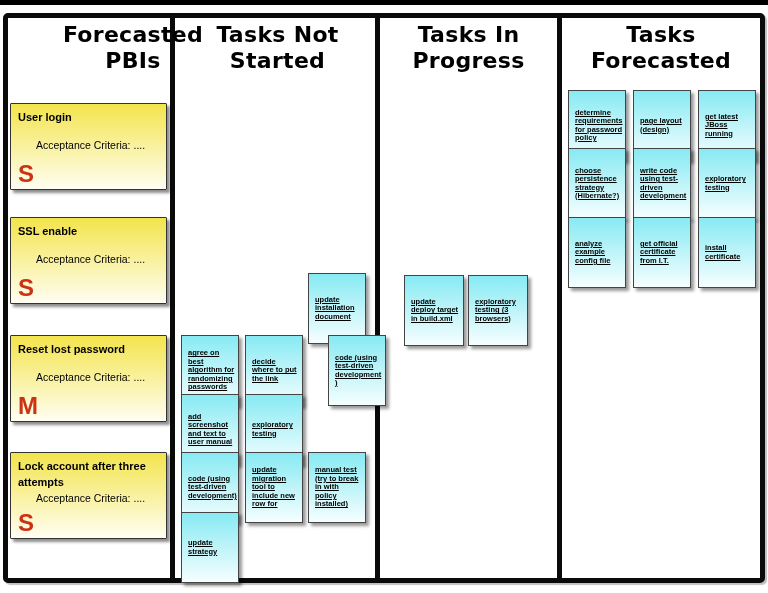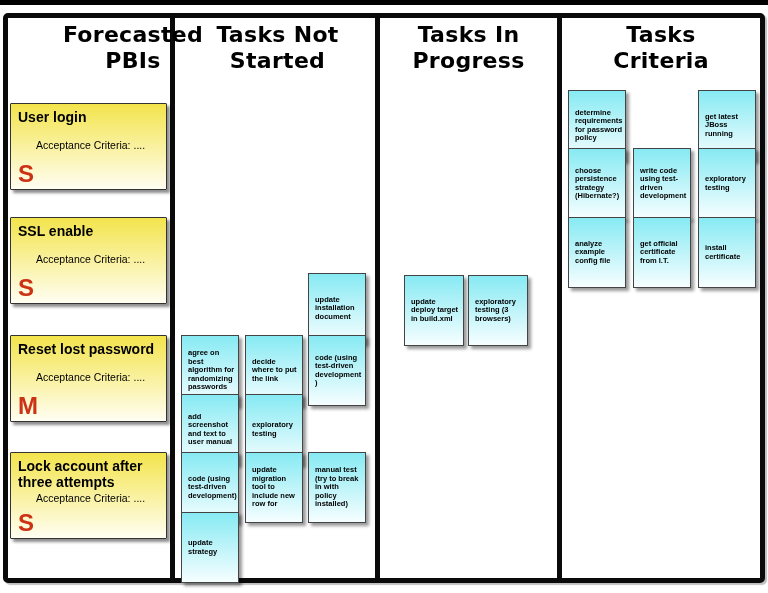--- a/index.html
+++ b/index.html
@@ -24,36 +24,37 @@
   .h3{left:380px;width:177px;} .h4{left:562px;width:198px;}
 
   
   .pbi{
     position:absolute;left:10px;width:157px;height:87px;box-sizing:border-box;
     border:1px solid #333;border-radius:1px;
     background:linear-gradient(to bottom,var(--pbi-top,#f3e44c),var(--pbi-bottom,#fffef2));
     box-shadow:3px 3px 3px rgba(0,0,0,0.45);
     padding:5px 4px 3px 7px;
   }
-  .pbi-title{font-weight:bold;font-size:14px;line-height:16px;}
+  .pbi-title{font-weight:bold;font-size:11px;line-height:16px;}
   .pbi-criteria{font-weight:normal;font-size:10.5px;margin:14px 0 0 18px;}
   .pbi--tight .pbi-criteria{margin-top:2px;}
   .pbi-size{
     position:absolute;left:7px;bottom:3px;font-weight:bold;font-size:24px;line-height:1;
     color:var(--size-red,#cc3214);
   }
 
   
   .task{
     position:absolute;width:58px;height:71px;box-sizing:border-box;
     border:1px solid #444;
     background:linear-gradient(to bottom,var(--task-top,#87eaf3),var(--task-bottom,#f6feff));
     box-shadow:3px 3px 3px rgba(0,0,0,0.4);
     display:flex;align-items:center;
     padding:2px 3px 2px 6px;
+    text-decoration:underline;
   }
   .task span{
     font-weight:bold;font-size:7.5px;line-height:8.5px;text-align:left;display:block;
   }
   .task.wide{width:60px;}
 </style>
 </head>
 <body>
 
 <div id="board">
@@ -63,21 +64,21 @@
   <div class="sep sep2"></div>
   <div class="sep sep3"></div>
 
   <div class="col-header h1">Forecasted
 PBIs</div>
   <div class="col-header h2">Tasks Not
 Started</div>
   <div class="col-header h3">Tasks In
 Progress</div>
   <div class="col-header h4">Tasks
-Criteria</div>
+Forecasted</div>
 
   <div class="pbi" style="top:103px">
     <div class="pbi-title">User login</div>
     <div class="pbi-criteria">Acceptance Criteria: ....</div>
     <div class="pbi-size">S</div>
   </div>
   <div class="pbi" style="top:217px">
     <div class="pbi-title">SSL enable</div>
     <div class="pbi-criteria">Acceptance Criteria: ....</div>
     <div class="pbi-size">S</div>
@@ -95,21 +96,21 @@
 
   <div class="task" style="left:308px;top:273px">
       <span>update installation document</span>
     </div>
   <div class="task" style="left:181px;top:335px">
       <span>agree on best algorithm for randomizing passwords</span>
     </div>
   <div class="task" style="left:245px;top:335px">
       <span>decide where to put the link</span>
     </div>
-  <div class="task" style="left:308px;top:335px">
+  <div class="task" style="left:328px;top:335px">
       <span>code (using test-driven development )</span>
     </div>
   <div class="task" style="left:181px;top:394px">
       <span>add screenshot and text to user manual</span>
     </div>
   <div class="task" style="left:245px;top:394px">
       <span>exploratory testing</span>
     </div>
   <div class="task" style="left:181px;top:452px">
       <span>code (using test-driven development)</span>
@@ -127,20 +128,23 @@
   <div class="task wide" style="left:404px;top:275px">
       <span>update deploy target in build.xml</span>
     </div>
   <div class="task wide" style="left:468px;top:275px">
       <span>exploratory testing (3 browsers)</span>
     </div>
 
   <div class="task" style="left:568px;top:90px">
       <span>determine requirements for password policy</span>
     </div>
+  <div class="task" style="left:633px;top:90px">
+      <span>page layout (design)</span>
+    </div>
   <div class="task" style="left:698px;top:90px">
       <span>get latest JBoss running</span>
     </div>
   <div class="task" style="left:568px;top:148px">
       <span>choose persistence strategy (Hibernate?)</span>
     </div>
   <div class="task" style="left:633px;top:148px">
       <span>write code using test-driven development</span>
     </div>
   <div class="task" style="left:698px;top:148px">

